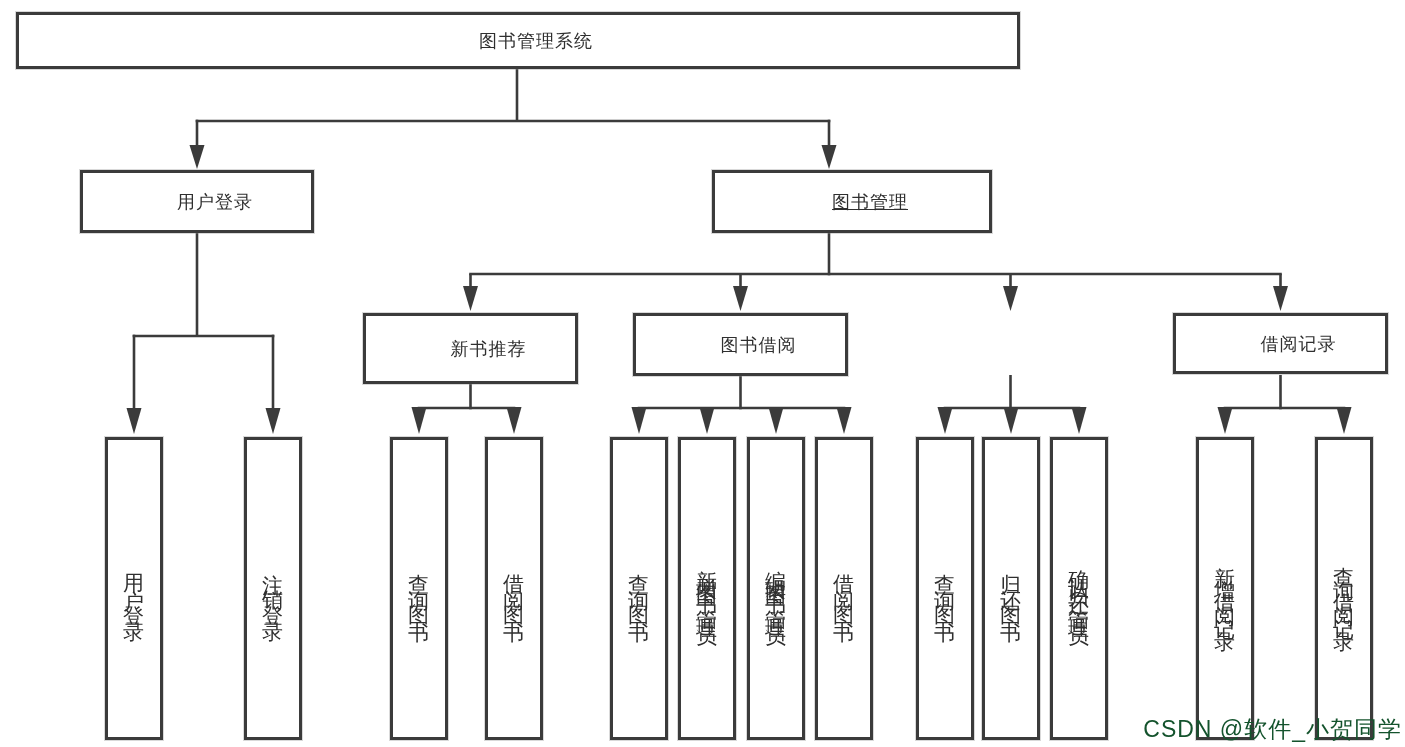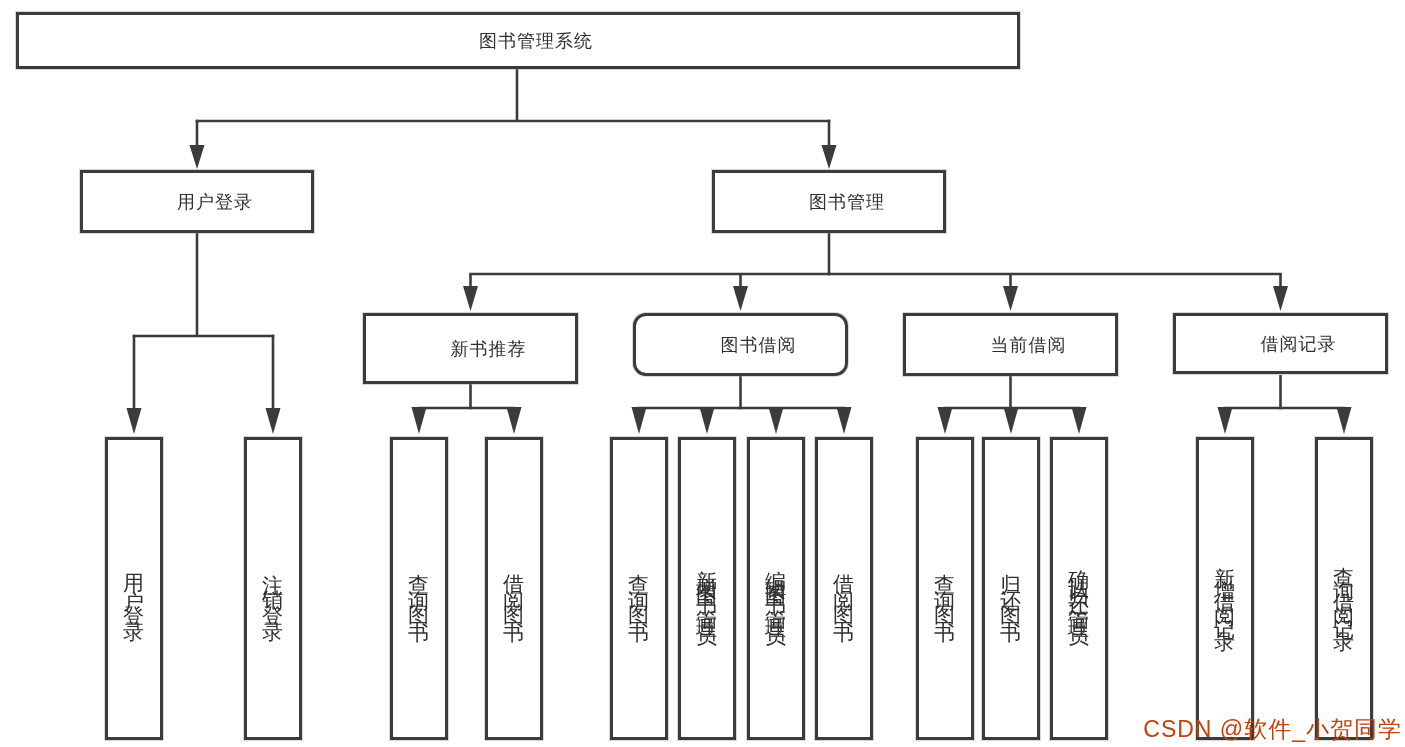--- a/index.html
+++ b/index.html
@@ -54,21 +54,21 @@
     color: #2f2f2f;
   }
   .sp4 { letter-spacing: 16px; }
   .sp6 { letter-spacing: 13px; }
   .sp9 { letter-spacing: 8px; }
   .watermark {
     position: absolute;
     right: 3px;
     top: 714px;
     font-size: 23px;
-    color: #c2410c;
+    color: #14532d;
     letter-spacing: 1px;
     z-index: 10;
     white-space: nowrap;
   }
 </style>
 </head>
 <body>
 
 <div class="stage">
 
@@ -137,32 +137,29 @@
     </g>
   </svg>
 
   <div class="box hbox" style="left:16px; top:12px; width:1004px; height:57px;">
     <span>图书管理系统</span>
   </div>
 
   <div class="box hbox" style="left:80px; top:170px; width:234px; height:63px;">
     <span>用户登录</span>
   </div>
-  <div class="box hbox" style="left:712px; top:170px; width:234px; height:63px;">
+  <div class="box hbox" style="left:712px; top:170px; width:280px; height:63px;text-decoration:underline;">
     <span>图书管理</span>
   </div>
 
   <div class="box hbox" style="left:363px; top:313px; width:215px; height:71px;">
     <span>新书推荐</span>
   </div>
-  <div class="box hbox" style="left:633px; top:313px; width:215px; height:63px;border-radius:13px;">
+  <div class="box hbox" style="left:633px; top:313px; width:215px; height:63px;">
     <span>图书借阅</span>
-  </div>
-  <div class="box hbox" style="left:903px; top:313px; width:215px; height:63px;">
-    <span>当前借阅</span>
   </div>
   <div class="box hbox" style="left:1173px; top:313px; width:215px; height:61px;">
     <span>借阅记录</span>
   </div>
 
   <div class="box vbox" style="left:105px; top:437px; width:58px; height:303px;">
     <span class="sp4">用户登录</span>
   </div>
   <div class="box vbox" style="left:244px; top:437px; width:58px; height:303px;">
     <span class="sp4">注销登录</span>

